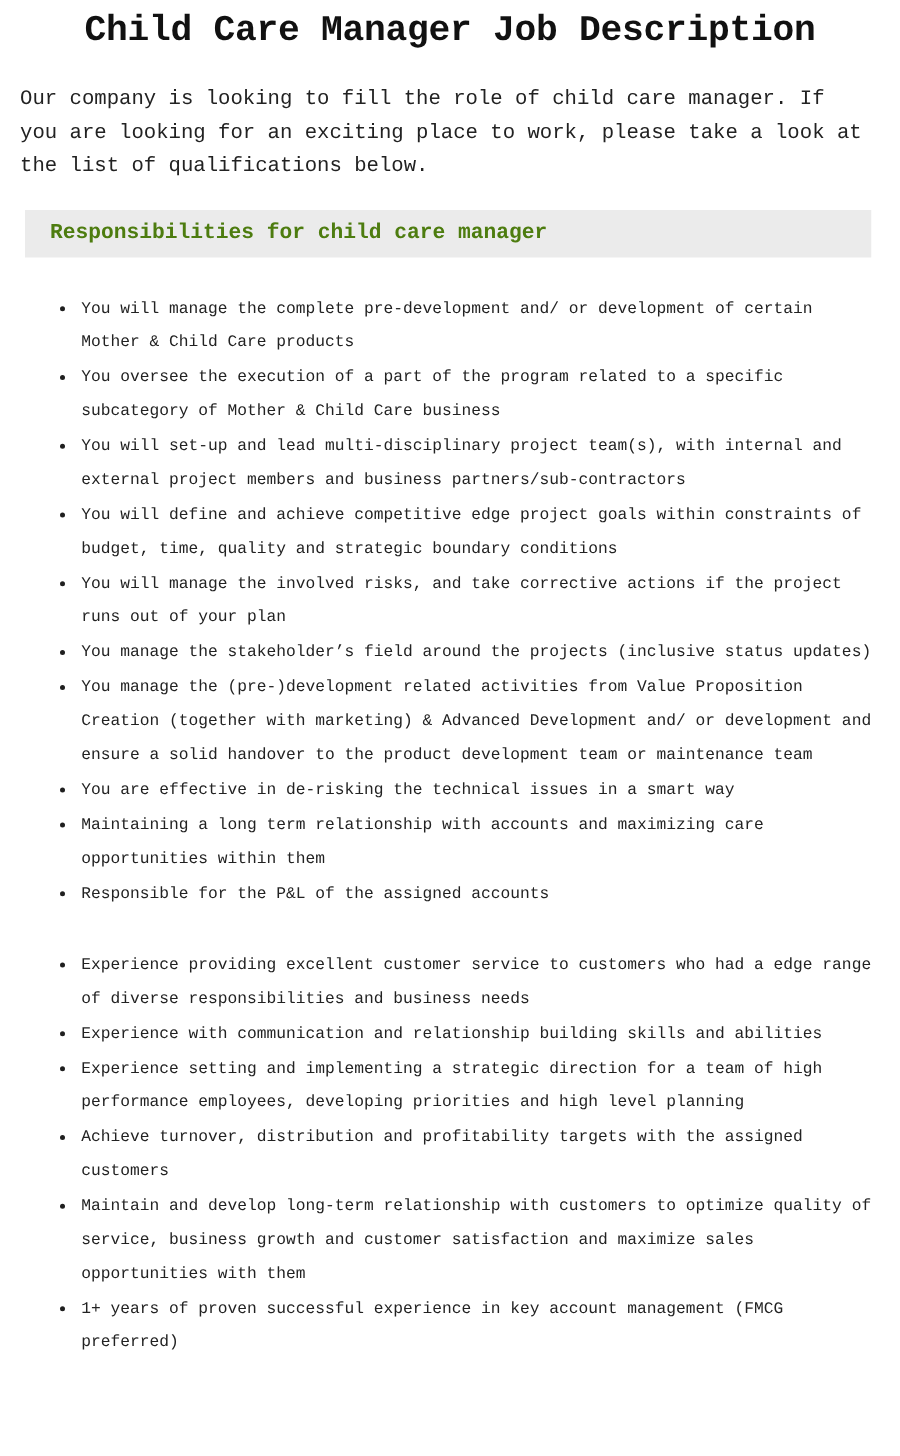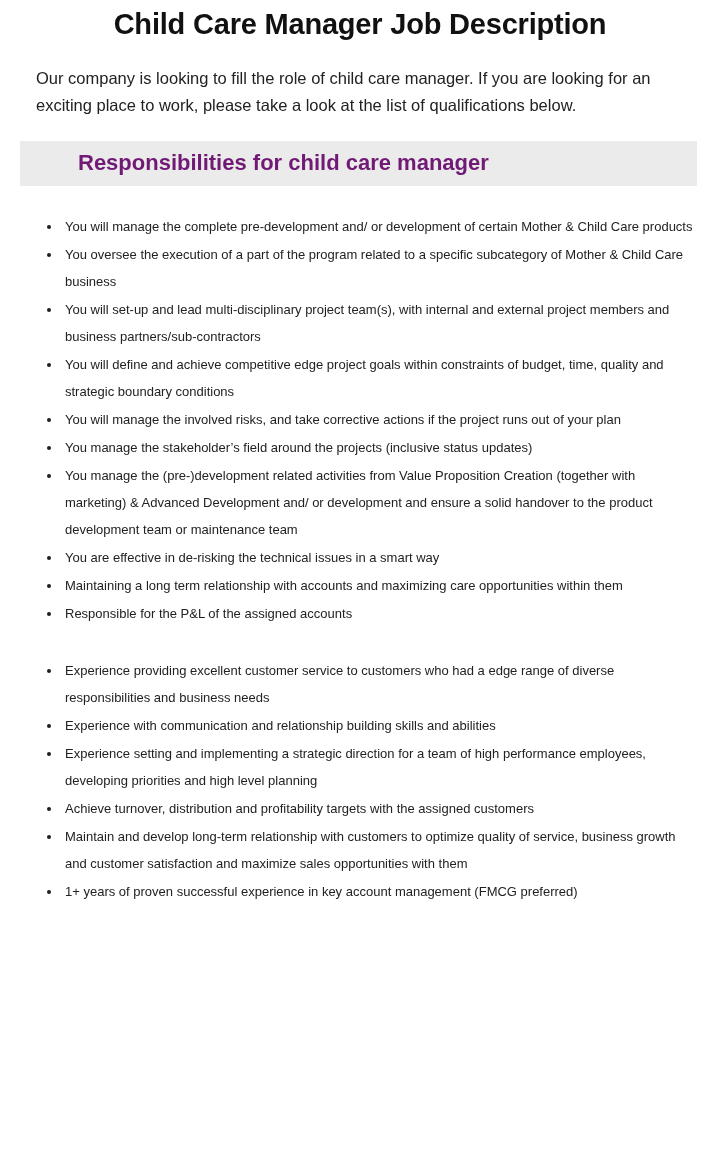--- a/index.html
+++ b/index.html
@@ -11,45 +11,45 @@
   body {
     width: 720px;
     min-height: 1165px;
     font-family: "Liberation Sans", sans-serif;
     color: #1f1f1f;
     -webkit-font-smoothing: antialiased;
   }
   .page {
     width: 720px;
     padding: 4px 0 30px 0;
+    font-family: Liberation Mono, monospace;
   }
   .page-title {
     font-size: 29px;
     font-weight: 800;
     text-align: center;
     color: #111111;
     margin: 4px 20px 24px 20px;
     letter-spacing: -0.2px;
   }
   .intro {
     font-size: 16.5px;
     line-height: 27px;
-    margin: 0 22px 22px 36px;
+    margin: 0 22px 22px 16px;
     color: #222222;
   }
   .section-header {
     margin: 0 23px 0 20px;
     background: #ebebeb;
     padding: 9px 20px 10px 20px;
   }
   .section-header .section-header-label {
-    font-size: 22px;
+    font-size: 17px;
     font-weight: 700;
-    color: #701a75;
-    margin-left: 38px;
+    color: #4d7c0f;
   }
   ul.bullet-list {
     margin: 27px 22px 30px 20px;
     padding: 0 0 0 42px;
     list-style: disc outside;
   }
   ul.bullet-list li {
     font-size: 13px;
     line-height: 27px;
     margin: 0 0 1px 0;

